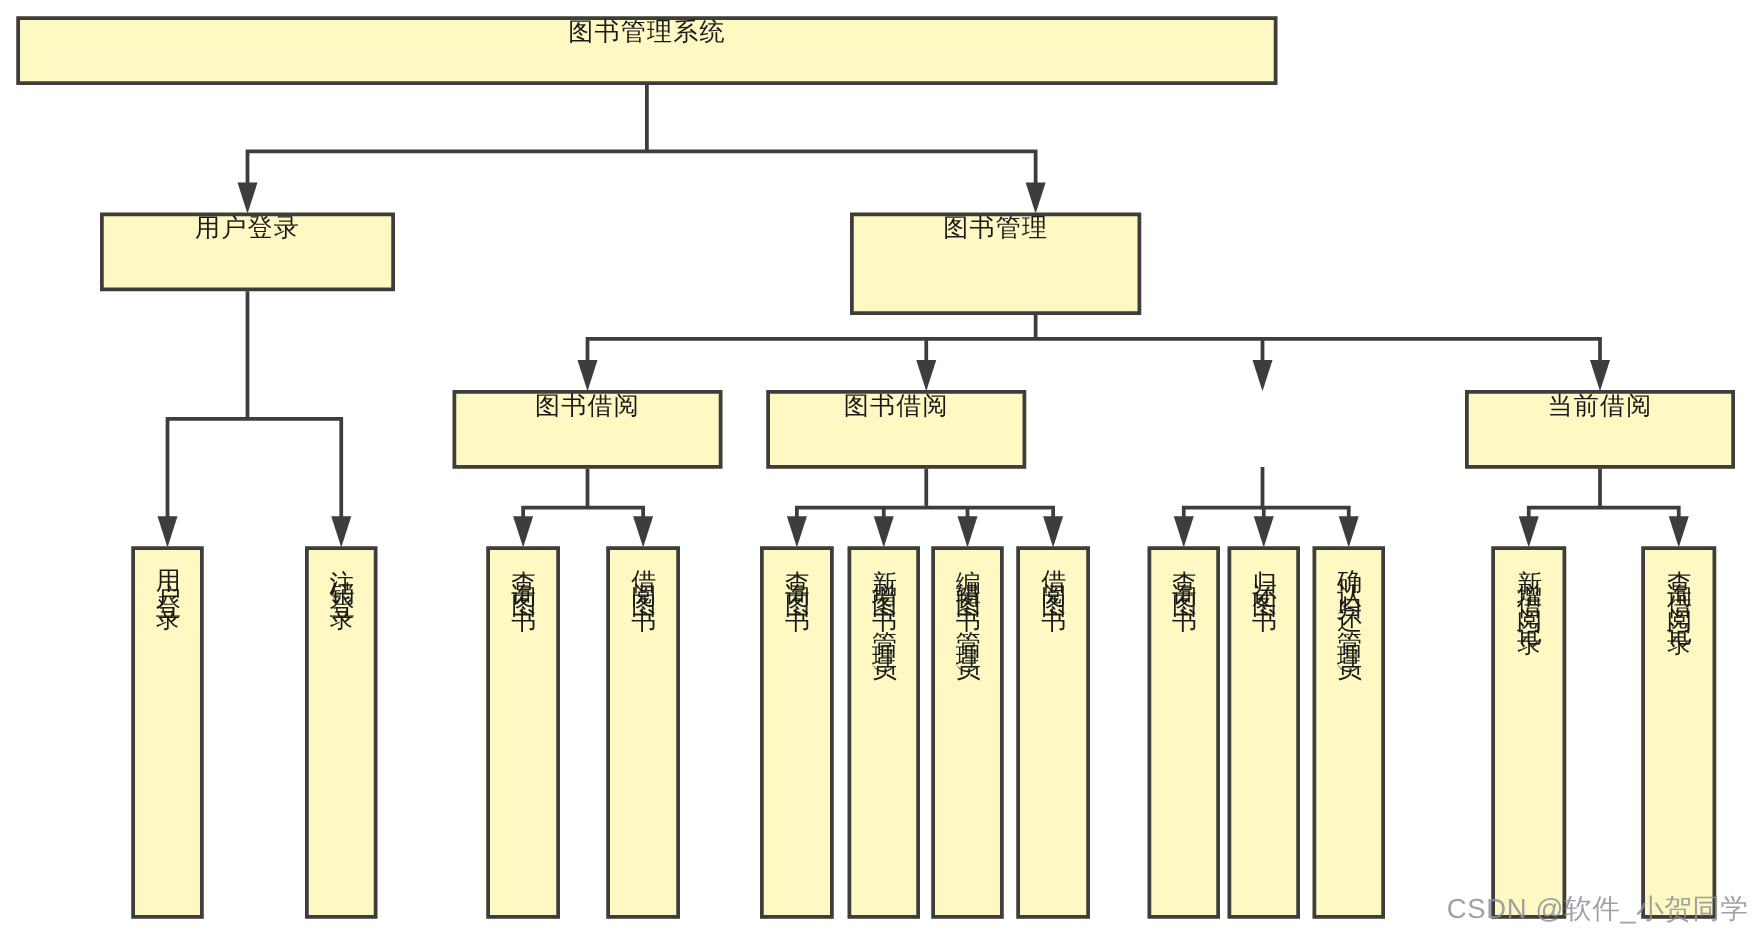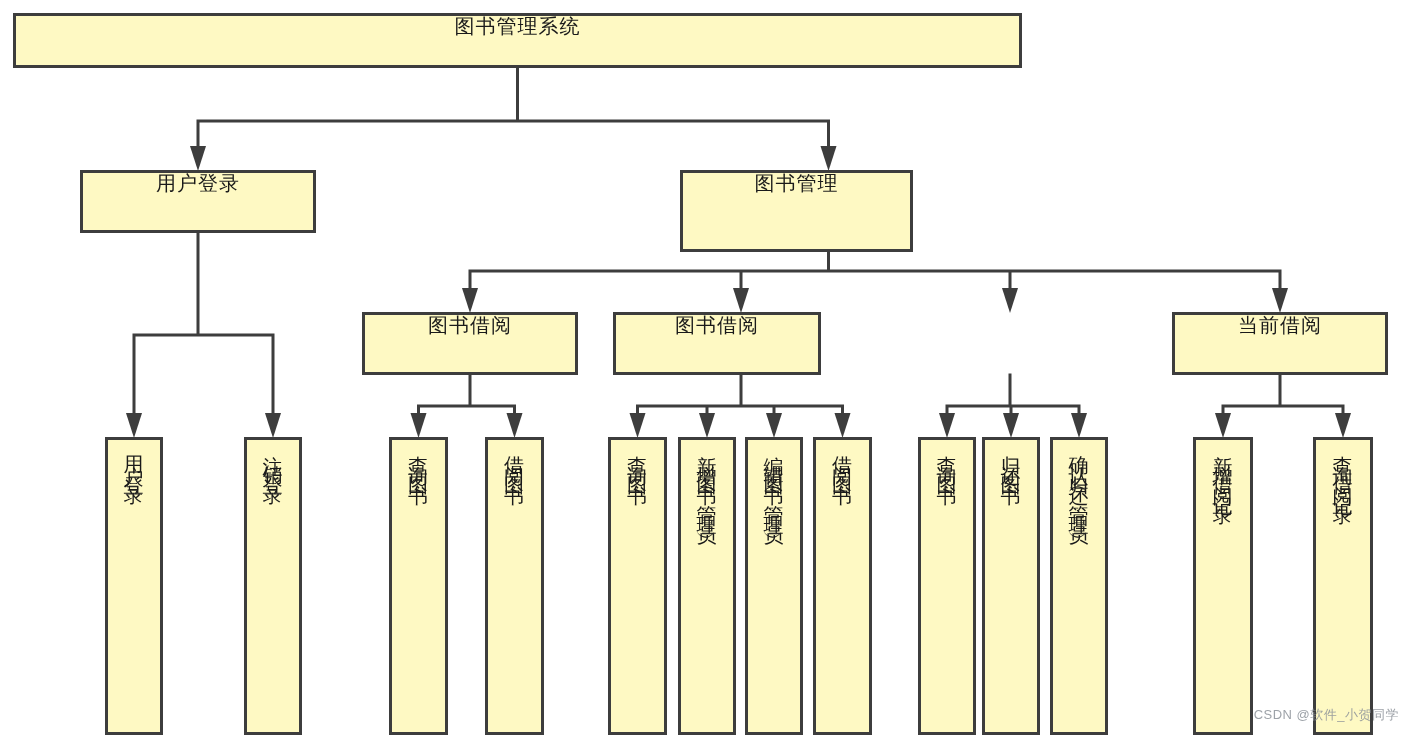--- a/index.html
+++ b/index.html
@@ -41,23 +41,23 @@
     writing-mode:vertical-rl;
     text-orientation:mixed;
     font-size:20px;
     line-height:1;
     letter-spacing:10px;
     white-space:nowrap;
   }
   .watermark{
     position:absolute;
     right:6px;
-    bottom:23px;
+    bottom:5px;
     z-index:3;
-    font-size:13px;
+    font-size:22px;
     color:var(--wm-color);
     letter-spacing:0.5px;
     white-space:nowrap;
   }
 </style>
 </head>
 <body>
 
 <div class="chart">
 

